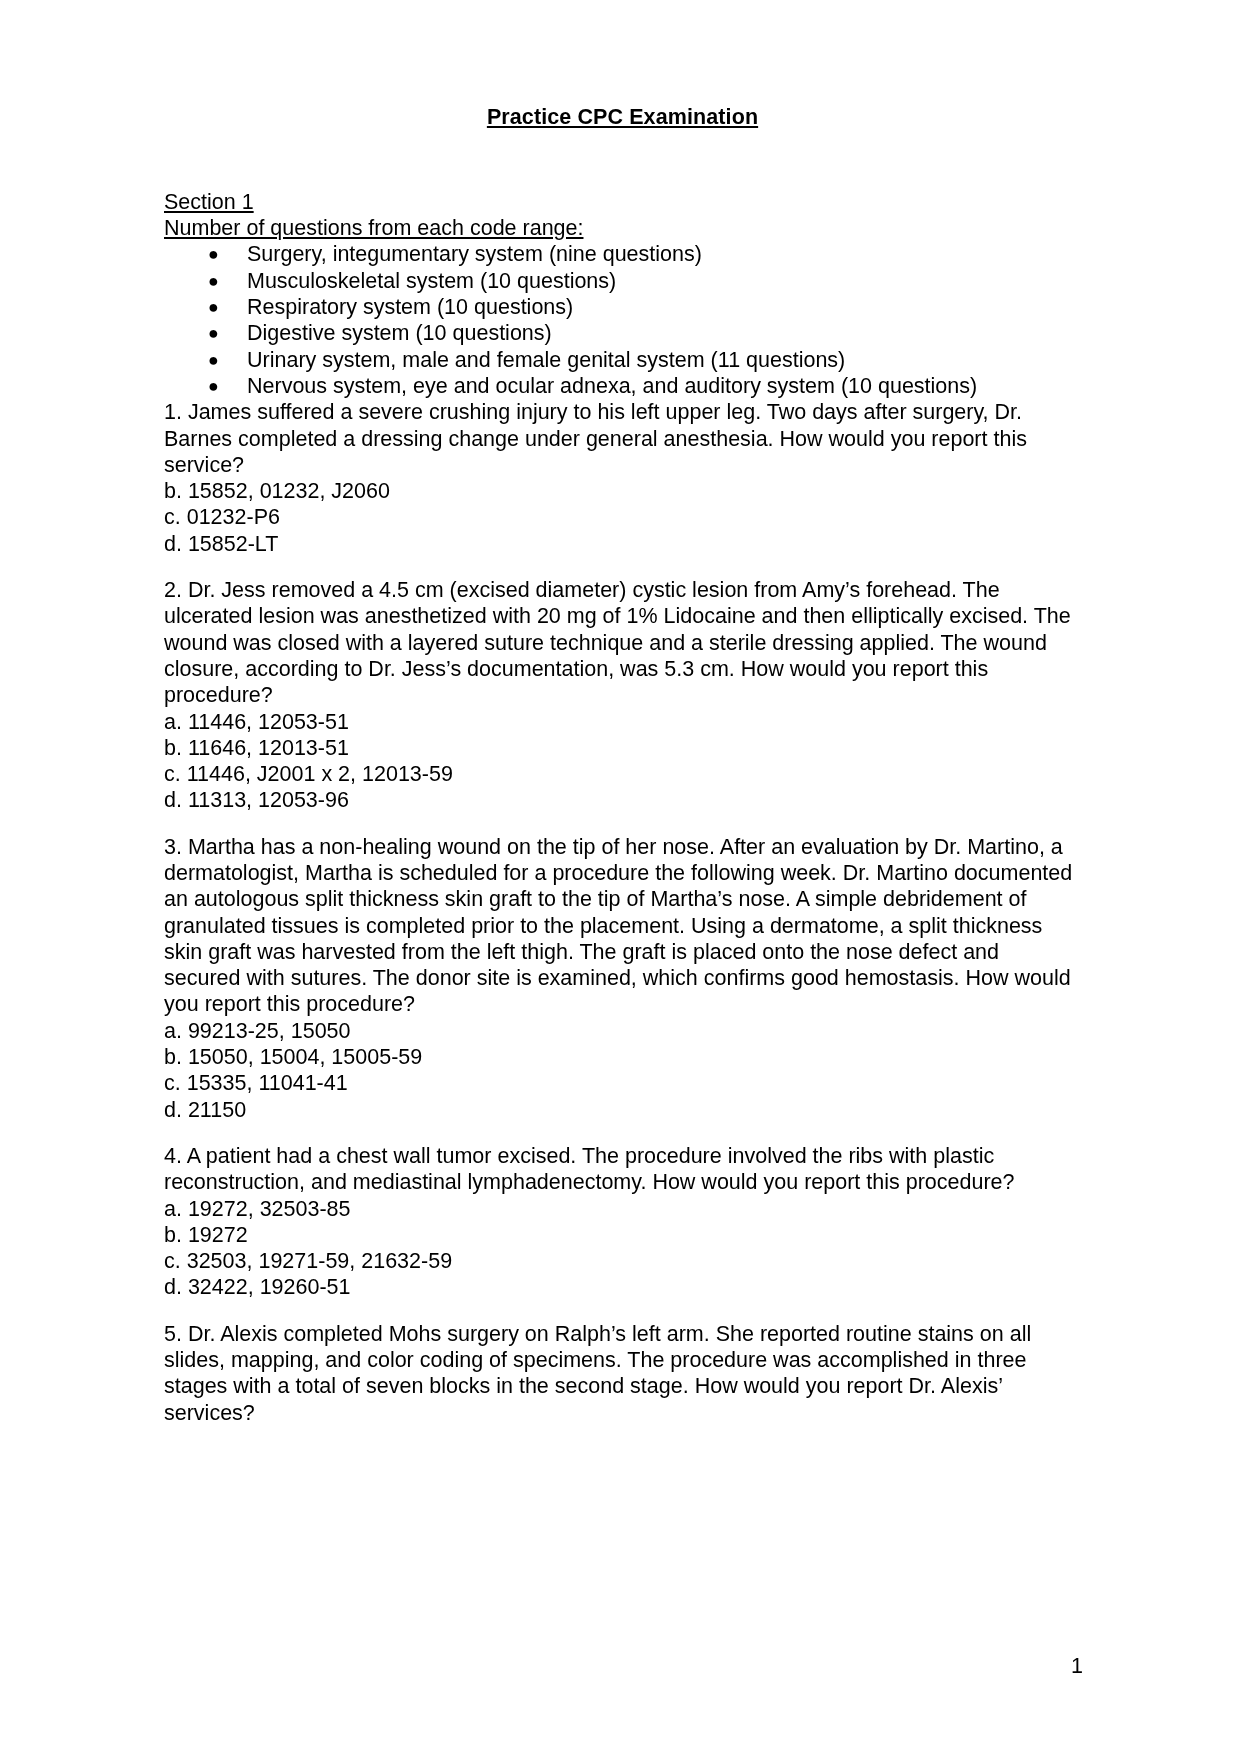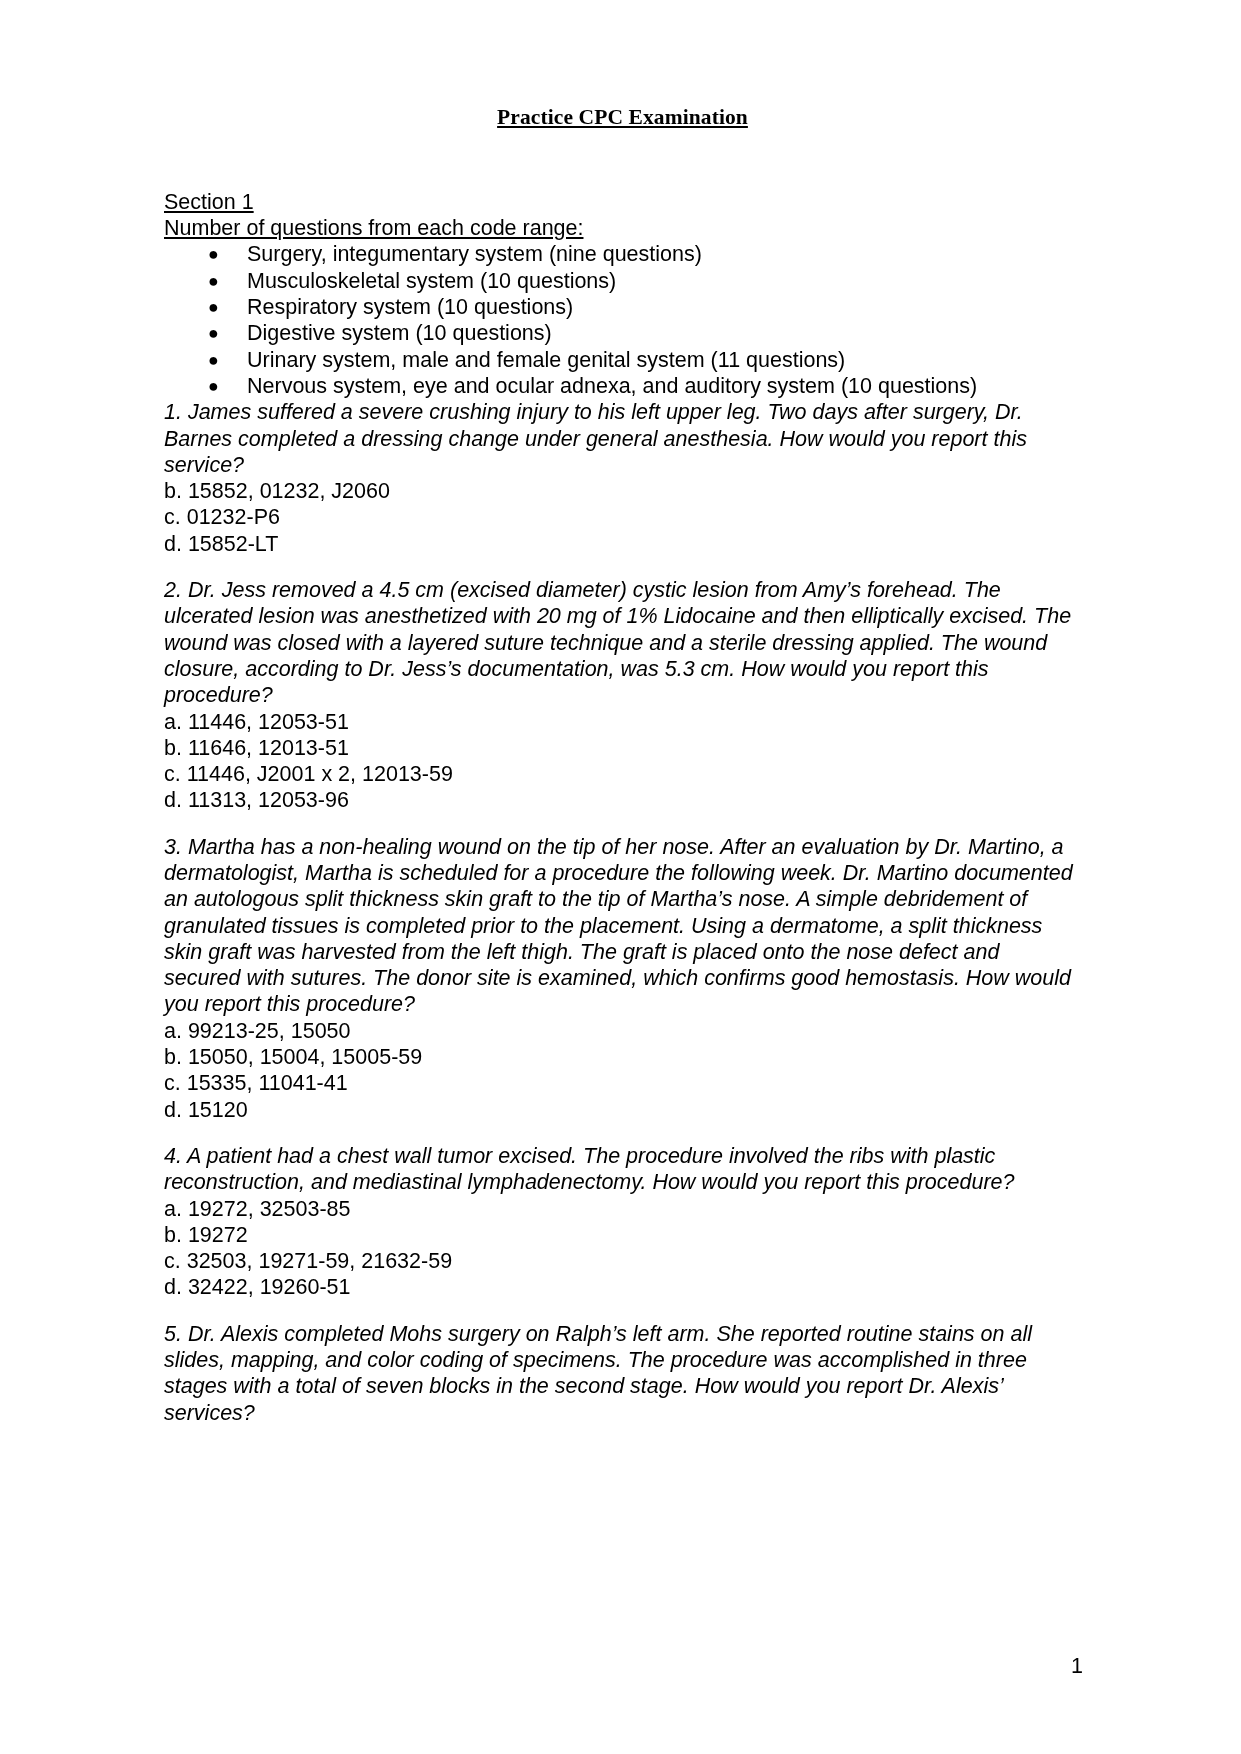--- a/index.html
+++ b/index.html
@@ -21,35 +21,33 @@
     overflow: hidden;
   }
   .doc-title {
     text-align: center;
     font-size: 21.5px;
     font-weight: bold;
     text-decoration: underline;
     letter-spacing: 0.1px;
     margin: 0 0 58px 0;
     line-height: 1.25;
-    font-family: Liberation Serif, serif;
   }
   .body-line {
     font-size: 21.5px;
     line-height: 26.3px;
     margin: 0;
     white-space: pre-wrap;
     text-decoration: underline;
   }
   .para {
     font-size: 21.5px;
     line-height: 26.3px;
     margin: 0;
     text-align: left;
-    font-style: italic;
   }
   ul.code-ranges {
     list-style: none;
     margin: 0;
     padding: 0;
   }
   ul.code-ranges li {
     font-size: 21.5px;
     line-height: 26.3px;
     position: relative;
@@ -122,21 +120,21 @@
       <li>d. 11313, 12053-96</li>
     </ul>
   </div>
 
   <div class="q-block">
     <p class="para">3. Martha has a non-healing wound on the tip of her nose. After an evaluation by Dr. Martino, a dermatologist, Martha is scheduled for a procedure the following week. Dr. Martino documented an autologous split thickness skin graft to the tip of Martha’s nose. A simple debridement of granulated tissues is completed prior to the placement. Using a dermatome, a split thickness skin graft was harvested from the left thigh. The graft is placed onto the nose defect and secured with sutures. The donor site is examined, which confirms good hemostasis. How would you report this procedure?</p>
     <ul class="answers">
       <li>a. 99213-25, 15050</li>
       <li>b. 15050, 15004, 15005-59</li>
       <li>c. 15335, 11041-41</li>
-      <li>d. 15120</li>
+      <li>d. 21150</li>
     </ul>
   </div>
 
   <div class="q-block">
     <p class="para">4. A patient had a chest wall tumor excised. The procedure involved the ribs with plastic reconstruction, and mediastinal lymphadenectomy. How would you report this procedure?</p>
     <ul class="answers">
       <li>a. 19272, 32503-85</li>
       <li>b. 19272</li>
       <li>c. 32503, 19271-59, 21632-59</li>
       <li>d. 32422, 19260-51</li>

